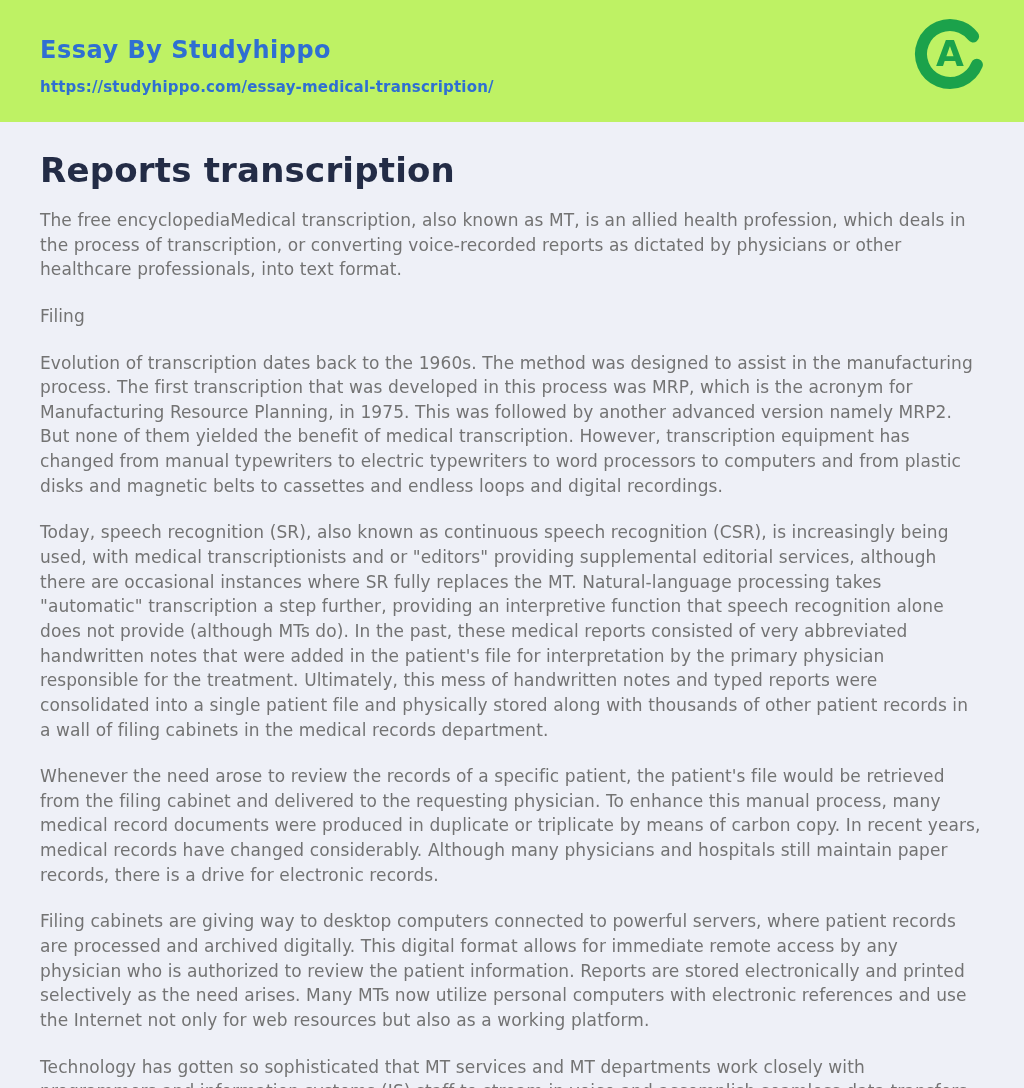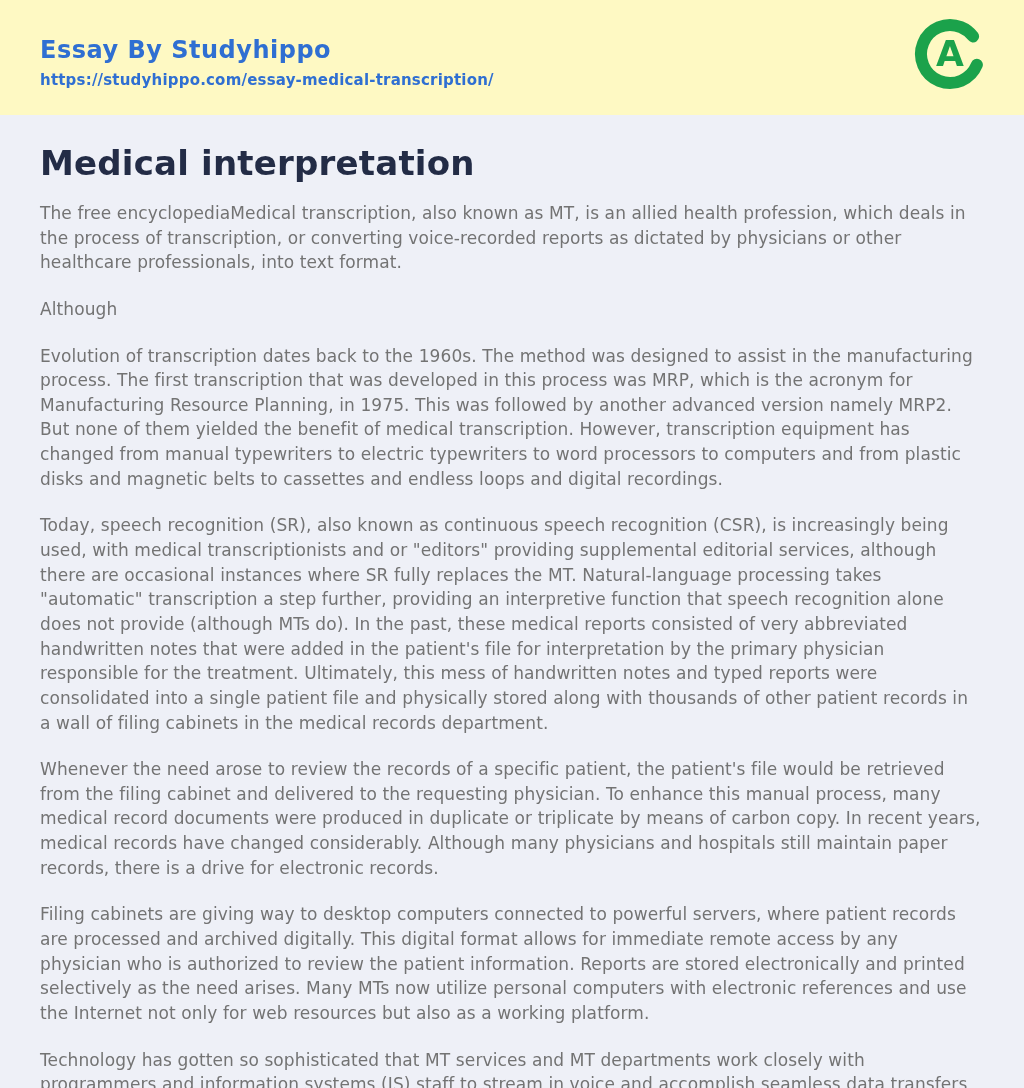--- a/index.html
+++ b/index.html
@@ -11,40 +11,40 @@
   }
   .page {
     width: 1024px;
     height: 1088px;
     margin: 0 auto;
     background: #eef0f7;
     overflow: hidden;
     box-sizing: border-box;
   }
   .header {
-    background: #fef9c3;
+    background: #bef264;
     padding: 30px 40px 26px 40px;
     position: relative;
   }
   .header-title {
     color: #2f6fd2;
     font-size: 24px;
     font-weight: bold;
     letter-spacing: 0.5px;
     text-decoration: none;
     display: inline-block;
     margin: 6px 0 0 0;
   }
   .header-url {
     color: #2f6fd2;
     font-size: 15px;
     font-weight: 600;
     text-decoration: none;
     display: inline-block;
-    margin-top: 7px;
+    margin-top: 14px;
     letter-spacing: 0.2px;
     text-align: right;
   }
   .logo {
     position: absolute;
     top: 18px;
     right: 38px;
     width: 72px;
     height: 72px;
   }
@@ -83,25 +83,25 @@
       <svg width="72" height="72" viewBox="0 0 72 72" aria-hidden="true">
         <g transform="rotate(22 36 36)">
           <circle cx="36" cy="36" r="29" fill="none" stroke="#1ba24b" stroke-width="12" stroke-dasharray="152 31" stroke-linecap="round"></circle>
         </g>
         <text x="36" y="48" text-anchor="middle" font-family="DejaVu Sans, sans-serif" font-size="36" font-weight="bold" fill="#1ba24b">A</text>
       </svg>
     </div>
   </div>
 
   <div class="content">
-    <h1 class="article-title">Medical interpretation</h1>
+    <h1 class="article-title">Reports transcription</h1>
 
     <p class="body-par">The free encyclopediaMedical transcription, also known as MT, is an allied health profession, which deals in the process of transcription, or converting voice-recorded reports as dictated by physicians or other healthcare professionals, into text format.</p>
 
-    <p class="body-par subhead">Although</p>
+    <p class="body-par subhead">Filing</p>
 
     <p class="body-par">Evolution of transcription dates back to the 1960s. The method was designed to assist in the manufacturing process. The first transcription that was developed in this process was MRP, which is the acronym for Manufacturing Resource Planning, in 1975. This was followed by another advanced version namely MRP2. But none of them yielded the benefit of medical transcription. However, transcription equipment has changed from manual typewriters to electric typewriters to word processors to computers and from plastic disks and magnetic belts to cassettes and endless loops and digital recordings.</p>
 
     <p class="body-par">Today, speech recognition (SR), also known as continuous speech recognition (CSR), is increasingly being used, with medical transcriptionists and or "editors" providing supplemental editorial services, although there are occasional instances where SR fully replaces the MT. Natural-language processing takes "automatic" transcription a step further, providing an interpretive function that speech recognition alone does not provide (although MTs do). In the past, these medical reports consisted of very abbreviated handwritten notes that were added in the patient's file for interpretation by the primary physician responsible for the treatment. Ultimately, this mess of handwritten notes and typed reports were consolidated into a single patient file and physically stored along with thousands of other patient records in a wall of filing cabinets in the medical records department.</p>
 
     <p class="body-par">Whenever the need arose to review the records of a specific patient, the patient's file would be retrieved from the filing cabinet and delivered to the requesting physician. To enhance this manual process, many medical record documents were produced in duplicate or triplicate by means of carbon copy. In recent years, medical records have changed considerably. Although many physicians and hospitals still maintain paper records, there is a drive for electronic records.</p>
 
     <p class="body-par">Filing cabinets are giving way to desktop computers connected to powerful servers, where patient records are processed and archived digitally. This digital format allows for immediate remote access by any physician who is authorized to review the patient information. Reports are stored electronically and printed selectively as the need arises. Many MTs now utilize personal computers with electronic references and use the Internet not only for web resources but also as a working platform.</p>
 
     <p class="body-par">Technology has gotten so sophisticated that MT services and MT departments work closely with programmers and information systems (IS) staff to stream in voice and accomplish seamless data transfers through network interfaces. In fact, many healt</p>

